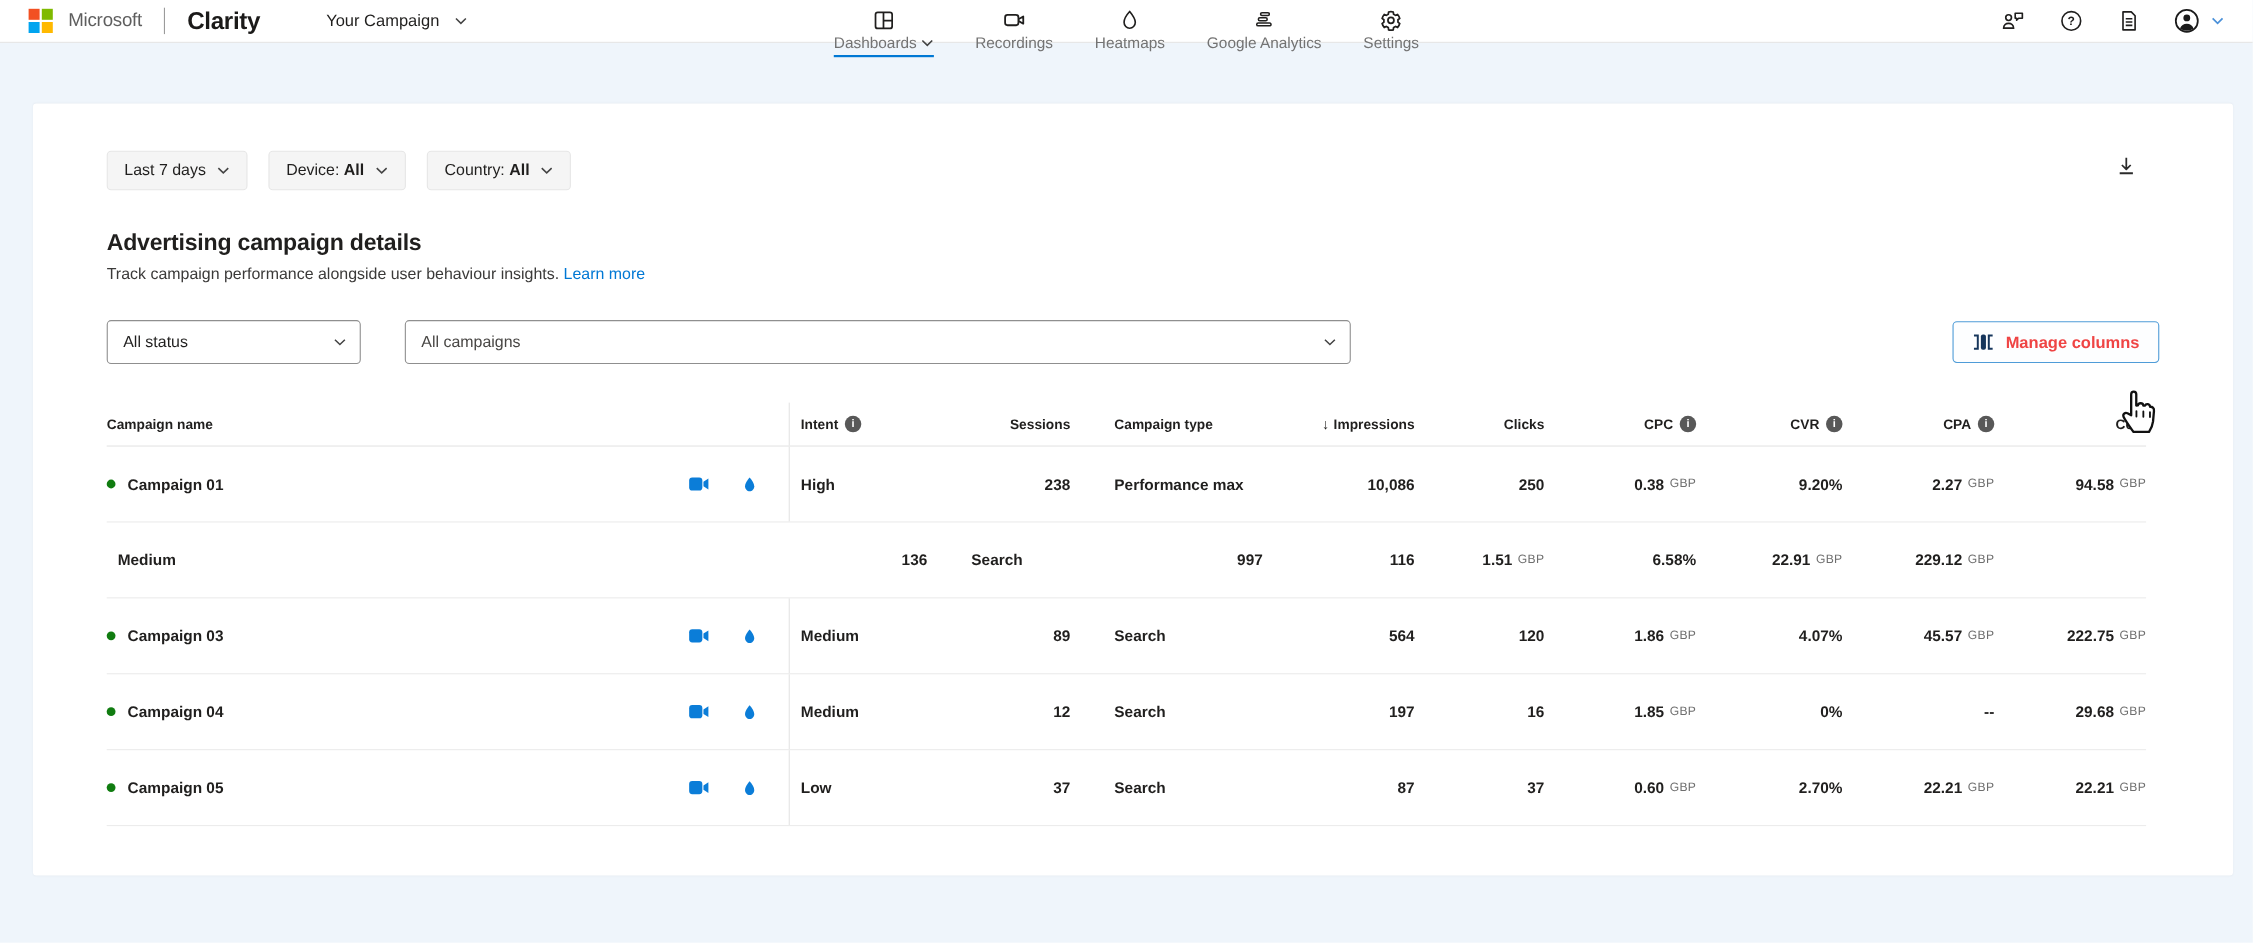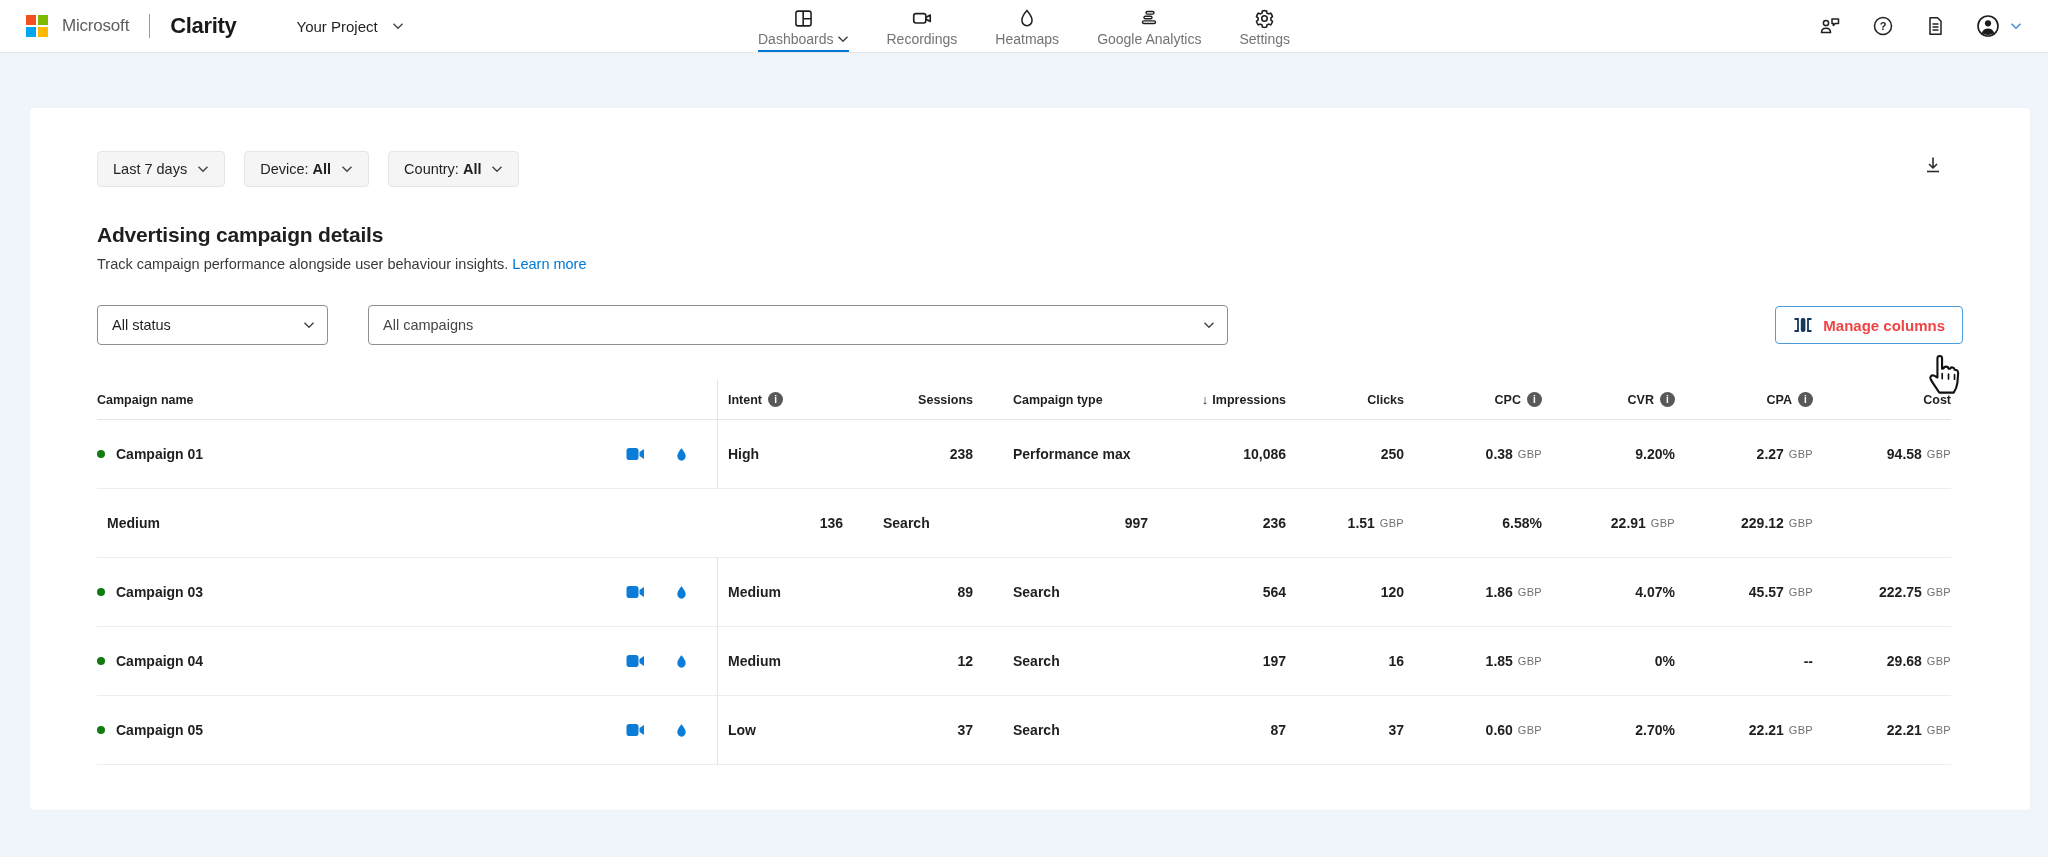--- a/index.html
+++ b/index.html
@@ -1,20 +1,20 @@
 <!DOCTYPE html>
 <html><head>
 <meta charset="utf-8">
 <style>
   * { margin:0; padding:0; box-sizing:border-box; }
   html,body { width:2048px; height:857px; overflow:hidden; }
   body { font-family:"Liberation Sans", sans-serif; background:#eff5fb; color:#201f1e; position:relative; }
 
   
-  .navbar { height:53px; background:#fff; border-bottom:1px solid #e5e5e5; display:flex; align-items:center; padding:0 26px; position:relative; }
+  .navbar { height:39px; background:#fff; border-bottom:1px solid #e5e5e5; display:flex; align-items:center; padding:0 26px; position:relative; }
   .nav-left { display:flex; align-items:center; gap:14px; }
   .ms-logo { display:grid; grid-template-columns:10px 10px; grid-template-rows:10px 10px; gap:2px; }
   .ms-logo i { display:block; }
   .ms-text { font-size:17px; color:#5e5e5e; letter-spacing:-0.2px; }
   .brand-divider { width:1px; height:24px; background:#9b9b9b; margin:0 6px; }
   .clarity-text { font-size:22px; font-weight:600; color:#1b1a19; letter-spacing:-0.3px; }
   .project-selector { display:flex; align-items:center; gap:14px; background:none; border:none; font-family:inherit; font-size:15px; color:#201f1e; margin-left:46px; cursor:pointer; }
   .chev { width:12px; height:12px; }
   .nav-center { position:absolute; left:50%; top:0; transform:translateX(-50%); height:53px; display:flex; align-items:flex-start; gap:38px; padding-top:7px; }
   .nav-item { display:flex; flex-direction:column; align-items:center; gap:2px; background:none; border:none; cursor:pointer; font-family:inherit; }
@@ -75,21 +75,21 @@
     <span class="ms-logo">
       <i style="background:#f25022"></i>
         <i style="background:#7fba00"></i>
         <i style="background:#00a4ef"></i>
         <i style="background:#ffb900"></i>
     </span>
     <span class="ms-text">Microsoft</span>
     <span class="brand-divider"></span>
     <span class="clarity-text">Clarity</span>
     <button class="project-selector">
-      <span>Your Project</span>
+      <span>Your Campaign</span>
       <svg class="chev" viewBox="0 0 12 12" fill="none" stroke="#444" stroke-width="1.4">
           <path d="M1.5 3.8 L6 8.2 L10.5 3.8"></path>
         </svg>
     </button>
   </div>
 
   <nav class="nav-center">
     <button class="nav-item active">
       <span class="nicon">
         <svg width="21" height="21" viewBox="0 0 20 20" fill="none" stroke="#201f1e" stroke-width="1.5">
@@ -324,21 +324,21 @@
             <span class="cell-val v">94.58</span>
             <span class="unit u">GBP</span>
           </div>
     </div>
 
     <div class="tr body-row">
       <div class="td left cell-val">Medium</div>
       <div class="td num cell-val">136</div>
       <div class="td type cell-val">Search</div>
       <div class="td num cell-val">997</div>
-      <div class="td num cell-val">236</div>
+      <div class="td num cell-val">116</div>
       <div class="td num">
             <span class="cell-val v">1.51</span>
             <span class="unit u">GBP</span>
           </div>
       <div class="td num">
             <span class="cell-val v">6.58%</span>
           </div>
       <div class="td num">
             <span class="cell-val v">22.91</span>
             <span class="unit u">GBP</span>

